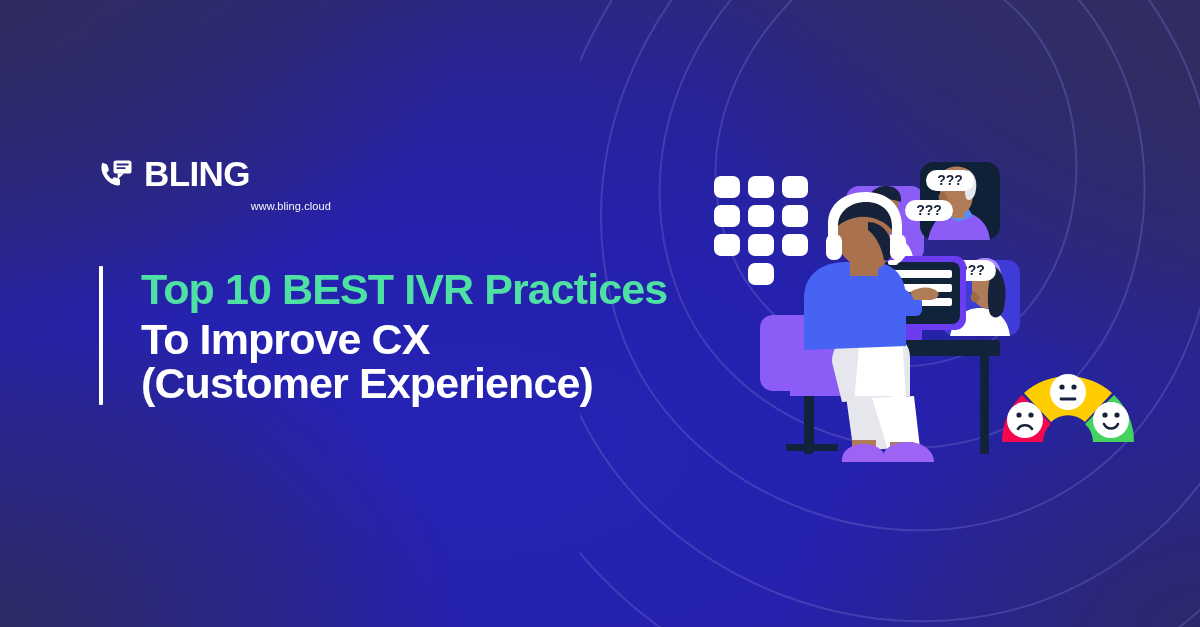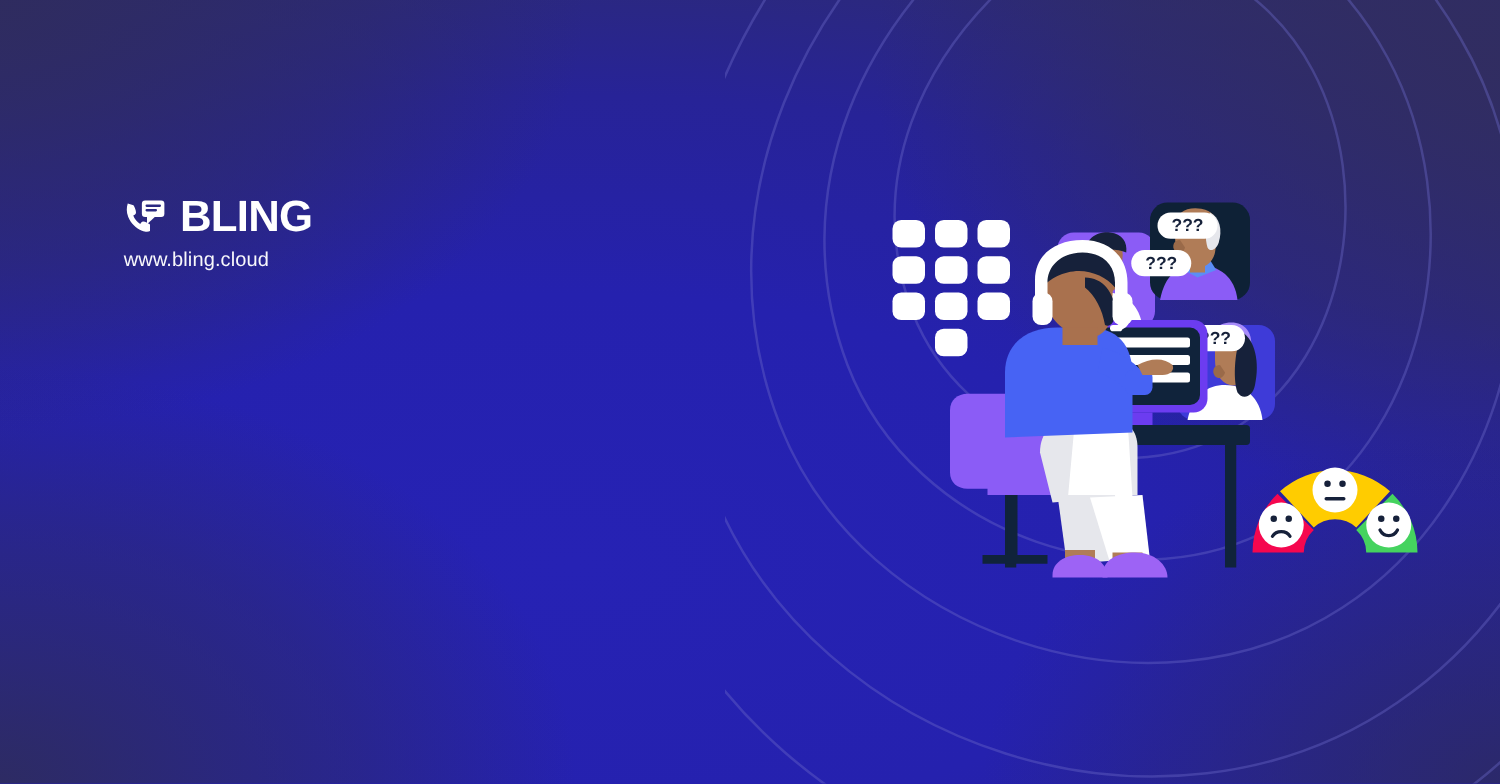--- a/index.html
+++ b/index.html
@@ -32,21 +32,21 @@
   .gauge{position:absolute;left:998px;top:342px;width:140px;height:104px;}
 
   .logo-block{position:absolute;left:99px;top:128px;width:300px;margin-top:28px;}
   .logo-row{display:flex;align-items:center;gap:9px;}
   .logo-mark{width:36px;height:32px;flex:0 0 auto;}
   .logo-word{
     color:#ffffff;font-size:35px;font-weight:700;letter-spacing:-0.6px;
     line-height:1;font-family:"Liberation Sans", sans-serif;
   }
   .logo-url{
-    color:#ffffff;font-size:16px;margin-top:9px;text-align:left;
+    color:#ffffff;font-size:11px;margin-top:9px;text-align:right;
     width:232px;letter-spacing:.1px;font-weight:400;opacity:.97;
   }
 
   .headline-wrap{position:absolute;left:99px;top:266px;display:flex;}
   .accent-bar{width:4px;height:139px;background:#ffffff;flex:0 0 auto;border-radius:1px;}
   .headline{margin-left:38px;}
   .h-line{
     font-weight:700;letter-spacing:-0.9px;line-height:1.07;
     font-family:"Liberation Sans", sans-serif;white-space:nowrap;
   }
@@ -79,20 +79,28 @@
         <rect x="14.5" y="2.4" width="18" height="13.2" rx="2.6" fill="#ffffff"></rect>
         <path d="M18.6 15.2 L18.6 21.4 L25.0 15.4 Z" fill="#ffffff"></path>
         <rect x="17.4" y="5.6" width="12.4" height="1.9" rx="0.9" fill="#2B2A82"></rect>
         <rect x="17.4" y="9.2" width="9.2" height="1.9" rx="0.9" fill="#2B2A82"></rect>
       </svg>
       <span class="logo-word">BLING</span>
     </div>
     <div class="logo-url">www.bling.cloud</div>
   </div>
 
+  <div class="headline-wrap">
+    <div class="accent-bar"></div>
+    <div class="headline">
+      <div class="h-line h1">Top 10 BEST IVR Practices</div>
+      <div class="h-line h2">To Improve CX</div>
+      <div class="h-line h3">(Customer Experience)</div>
+    </div>
+  </div>
 
   <div class="dialpad">
     <i style="left:0px;  top:0px;"></i>
     <i style="left:34px; top:0px;"></i>
     <i style="left:68px; top:0px;"></i>
     <i style="left:0px;  top:29px;"></i>
     <i style="left:34px; top:29px;"></i>
     <i style="left:68px; top:29px;"></i>
     <i style="left:0px;  top:58px;"></i>
     <i style="left:34px; top:58px;"></i>

